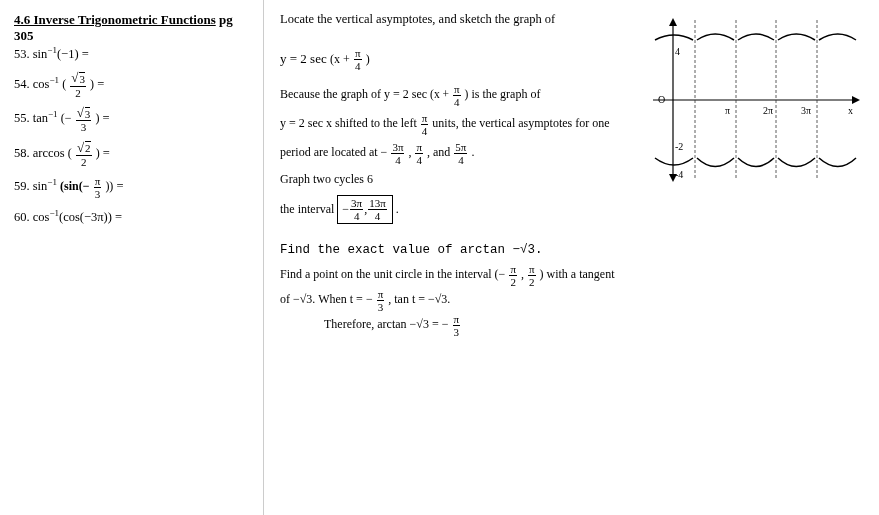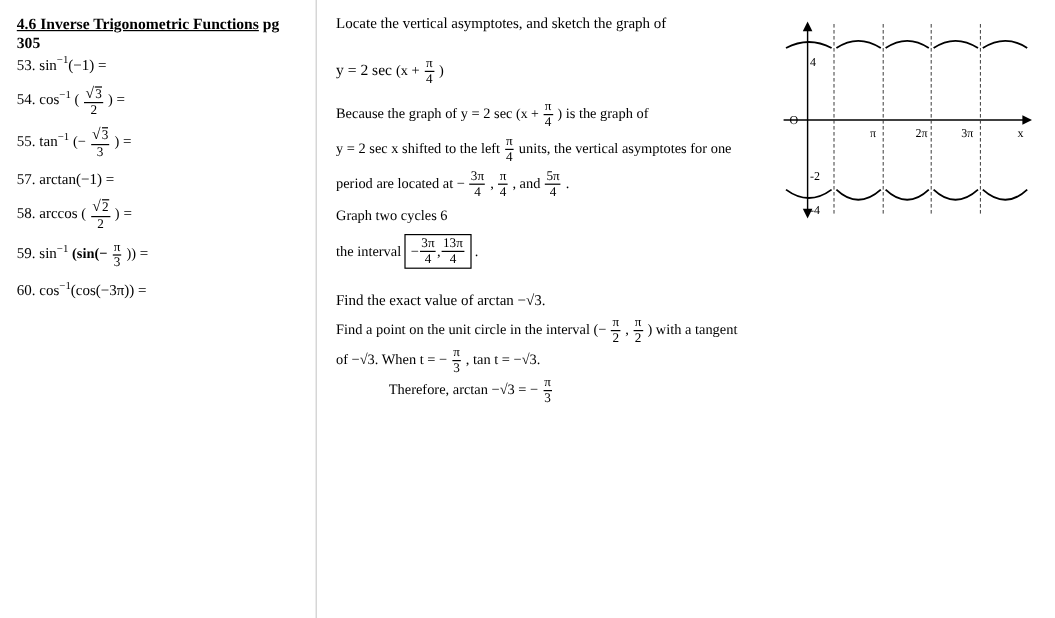--- a/index.html
+++ b/index.html
@@ -134,23 +134,20 @@
               <span class="overline-content">3</span>
             </span></span>
         <span class="frac-den">3</span>
       </span>
       <span style="font-size:12px;">)</span>
       =
     </span>
   </div>
 
 
-  <div class="problem">
-    <span>57. arctan(−1) =</span>
-  </div>
 
   <div class="problem">
     <span>58. arccos
       <span style="font-size:12px;">(</span>
       <span class="frac">
         <span class="frac-num"><span class="sqrt-wrap">
               <span class="sqrt-sym">√</span>
               <span class="overline-content">2</span>
             </span></span>
         <span class="frac-den">2</span>
@@ -300,21 +297,21 @@
         <span class="frac">
           <span class="frac-num">13π</span>
           <span class="frac-den">4</span>
         </span>
       </span>
       .
     </div>
   </div>
 
   <div class="find-section" style="clear:both; margin-top:10px;">
-    <div style="font-size:12.5px; margin-bottom:3px;">
+    <div style="font-size:12.5px; margin-bottom:3px;font-family:Liberation Mono, monospace;">
       Find the exact value of arctan −√3.
     </div>
     <div style="font-size:12px; line-height:1.6;">
       Find a point on the unit circle in the interval (−
       <span class="frac">
         <span class="frac-num">π</span>
         <span class="frac-den">2</span>
       </span>
       ,
       <span class="frac">

